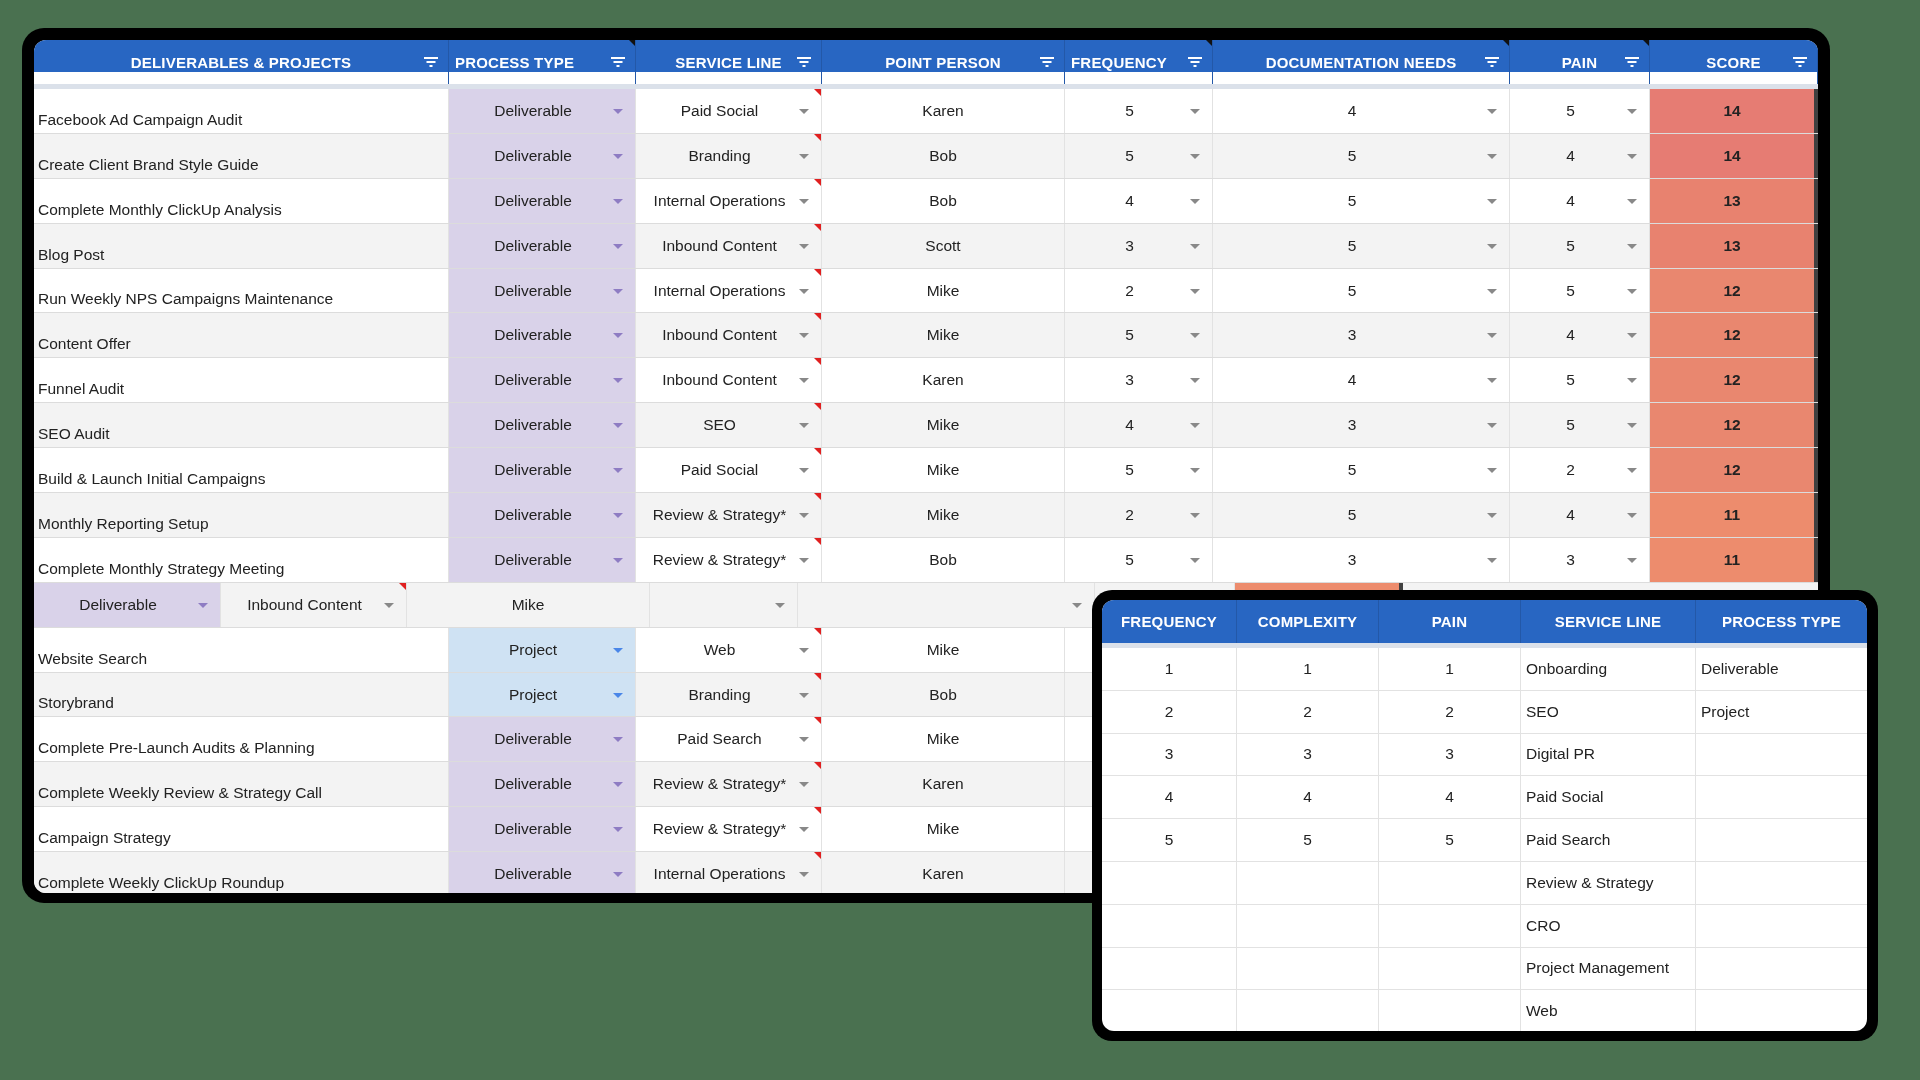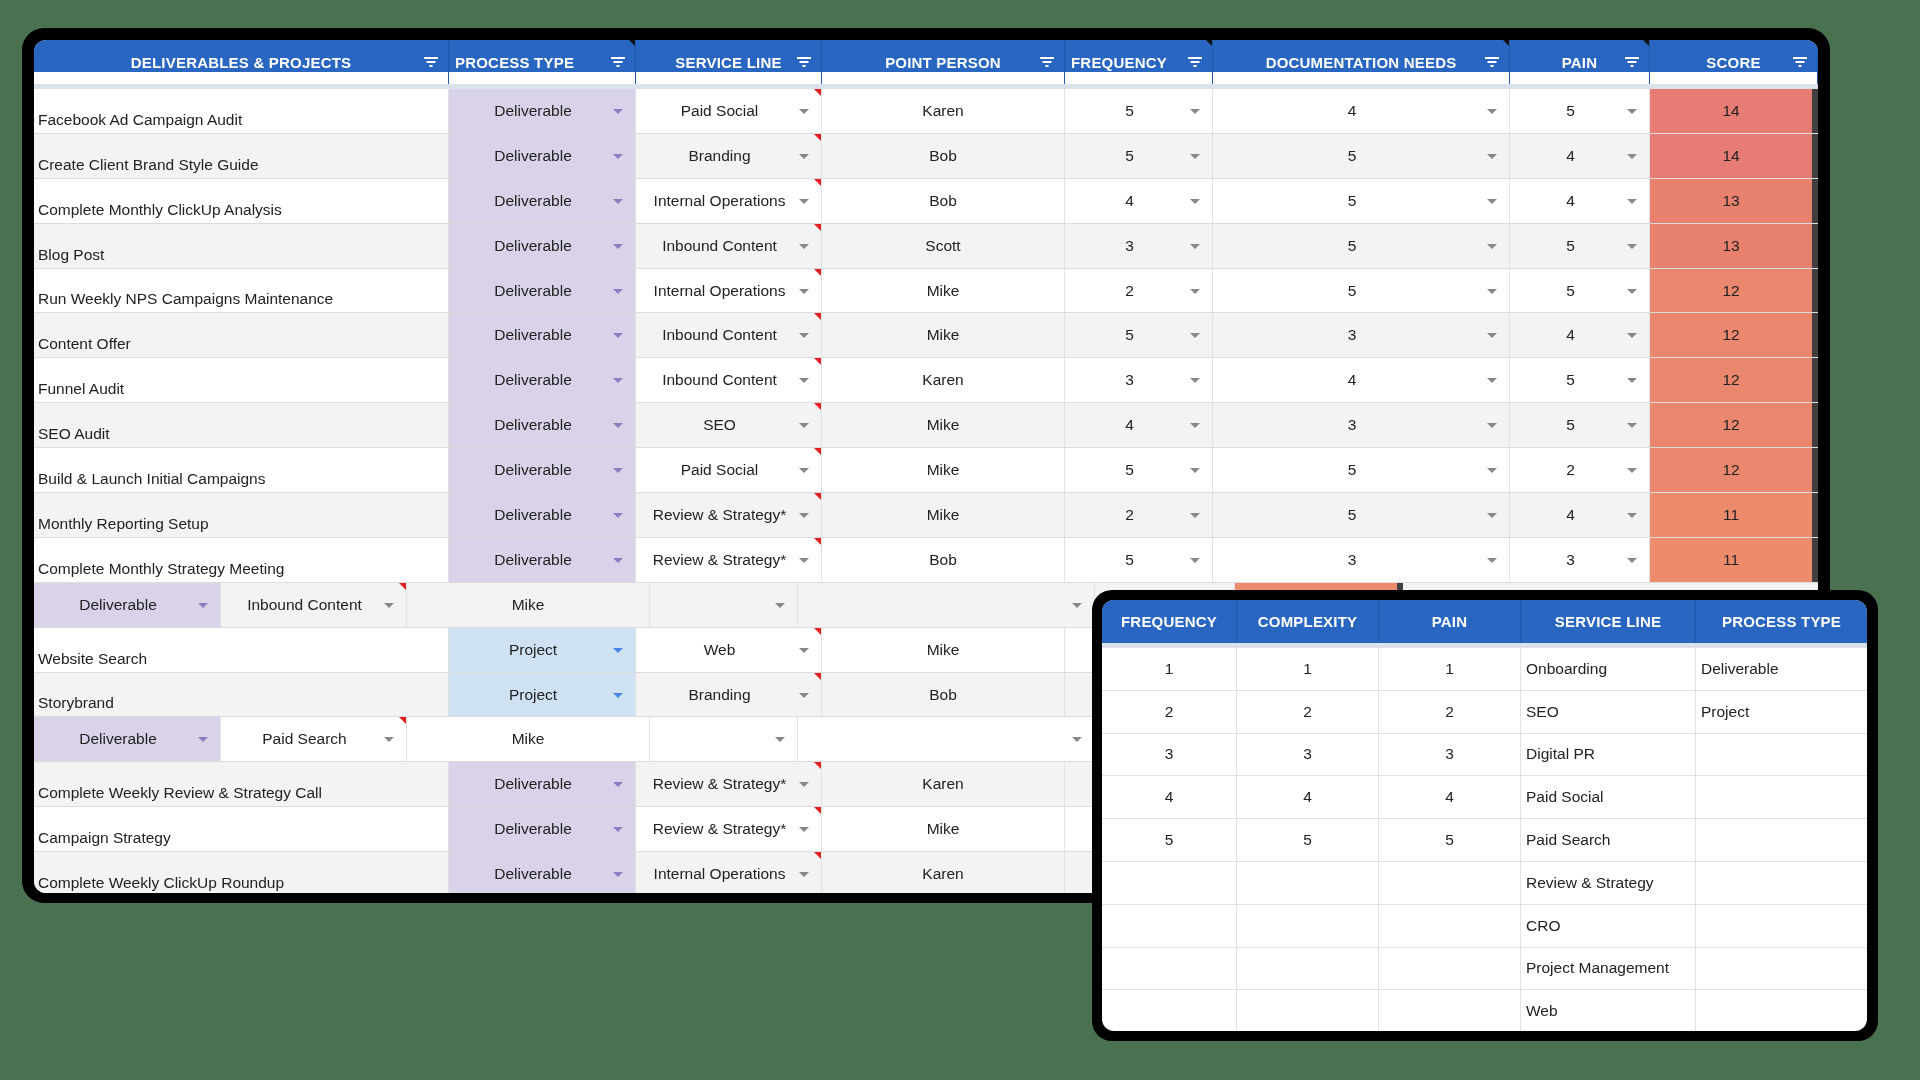--- a/index.html
+++ b/index.html
@@ -49,21 +49,21 @@
   .cell.ptype-proj { background: #cfe2f3; }
   .cell .val { display: block; }
   .cell.dd .val { margin-right: 18px; }
   .caret {
     position: absolute; right: 12px; top: 50%; margin-top: -2px; width: 0; height: 0;
     border-left: 5px solid transparent; border-right: 5px solid transparent; border-top: 5px solid #888;
   }
   .caret.purple { border-top-color: #8e7cc3; }
   .caret.blue { border-top-color: #4a86e8; }
   .note-red { position: absolute; right: 0; top: 0; width: 0; height: 0; border-top: 7px solid #e02020; border-left: 7px solid transparent; }
-  .cell.score { border-right: 6px solid #404040; }
+  .cell.score { border-right: 4px solid #404040; font-weight: bold; }
 
   
   .c0 { width: 415px; }
   .c1 { width: 187px; }
   .c2 { width: 186px; }
   .c3 { width: 243px; }
   .c4 { width: 148px; }
   .c5 { width: 297px; }
   .c6 { width: 140px; }
   .c7 { width: 168px; }
@@ -608,20 +608,23 @@
         </div>
         <div class="cell c6 dd">
           <span class="val"></span>
           <span class="caret"></span>
         </div>
         <div class="cell c7 score" style="background: rgb(237, 140, 109);">
           <span class="val"></span>
         </div>
       </div>
       <div class="row">
+        <div class="cell c0 name">
+          <span class="val">Complete Pre-Launch Audits &amp; Planning</span>
+        </div>
         <div class="cell c1 dd ptype-deliv">
           <span class="val">Deliverable</span>
           <span class="caret purple"></span>
         </div>
         <div class="cell c2 dd">
           <span class="val">Paid Search</span>
           <span class="caret"></span>
           <span class="note-red"></span>
         </div>
         <div class="cell c3">

